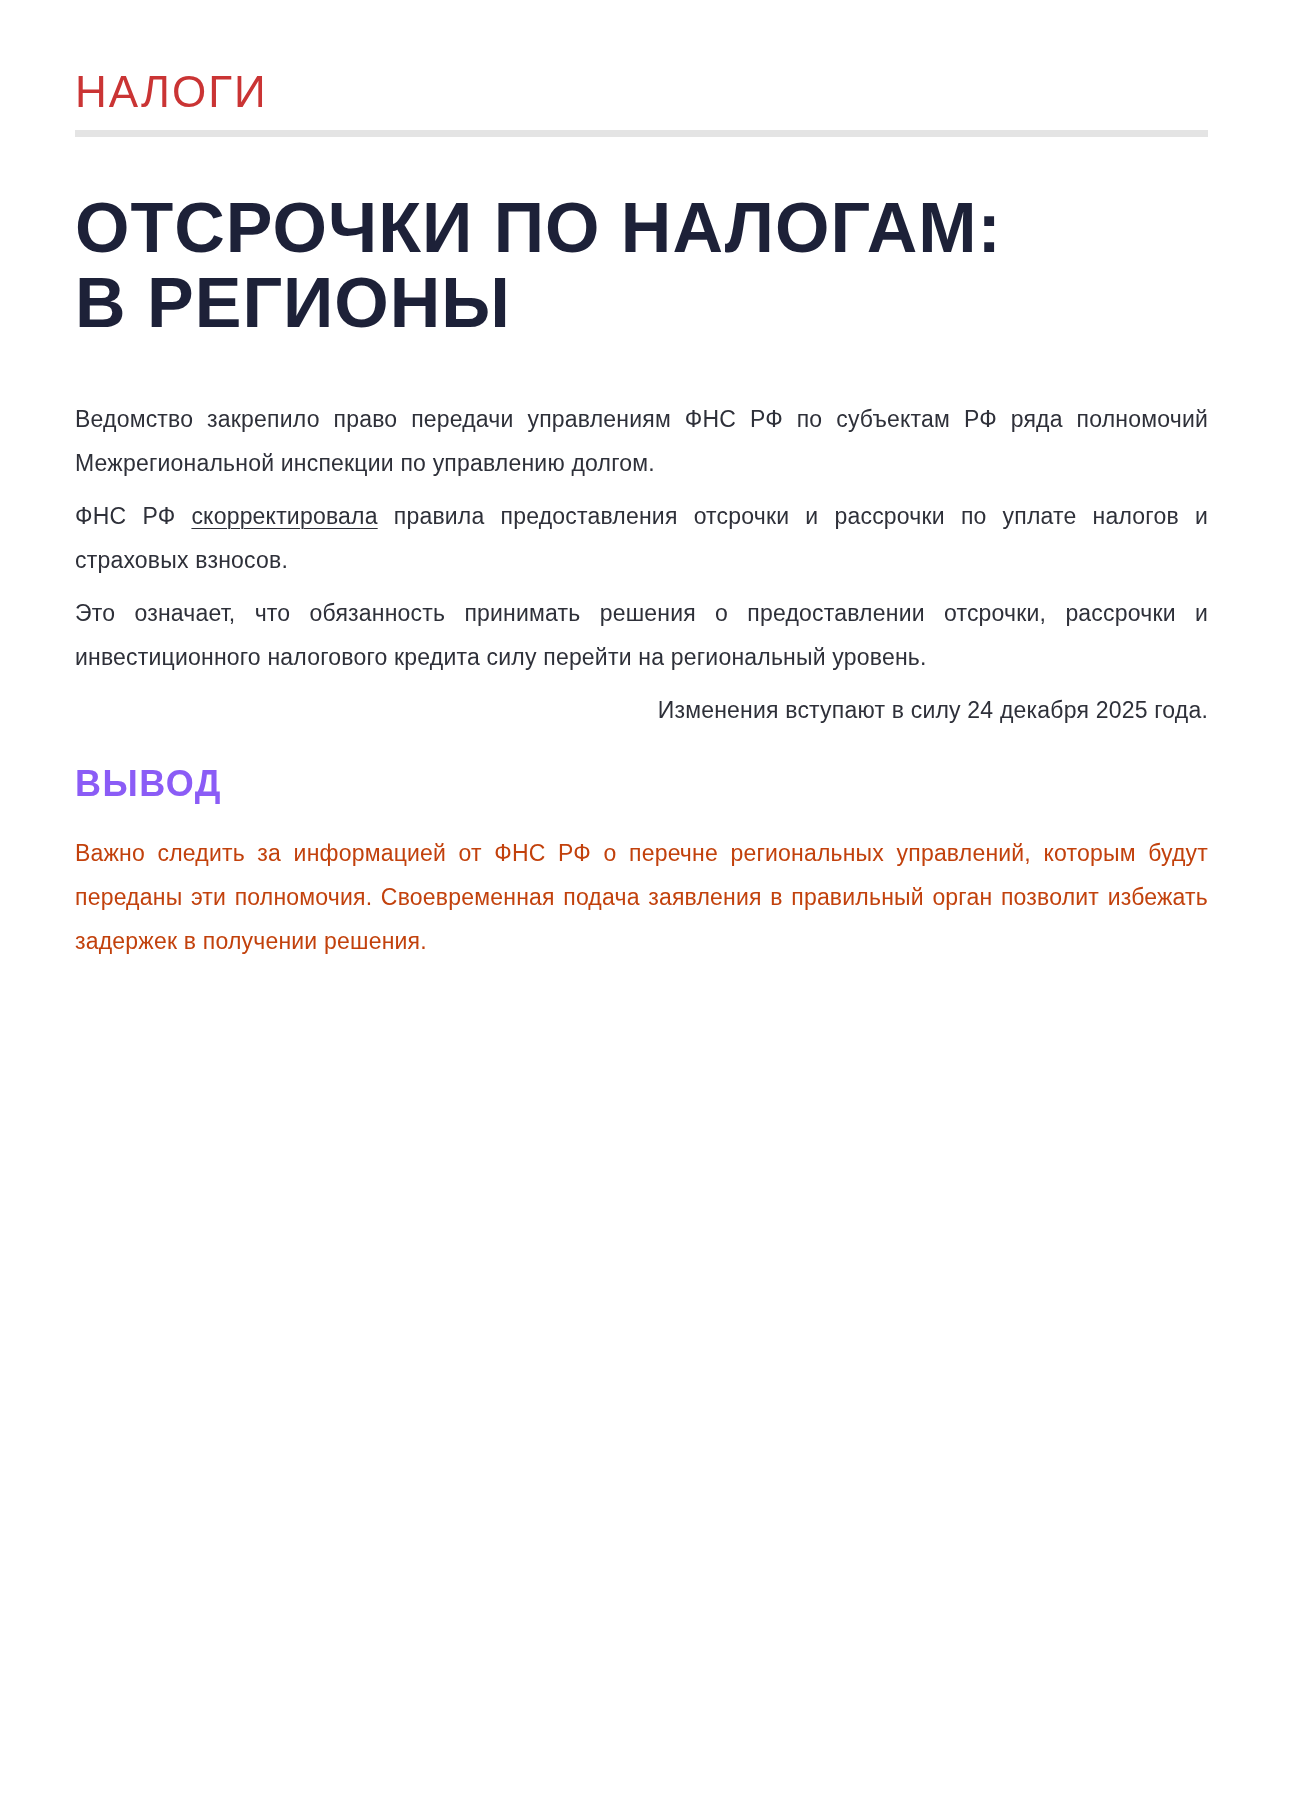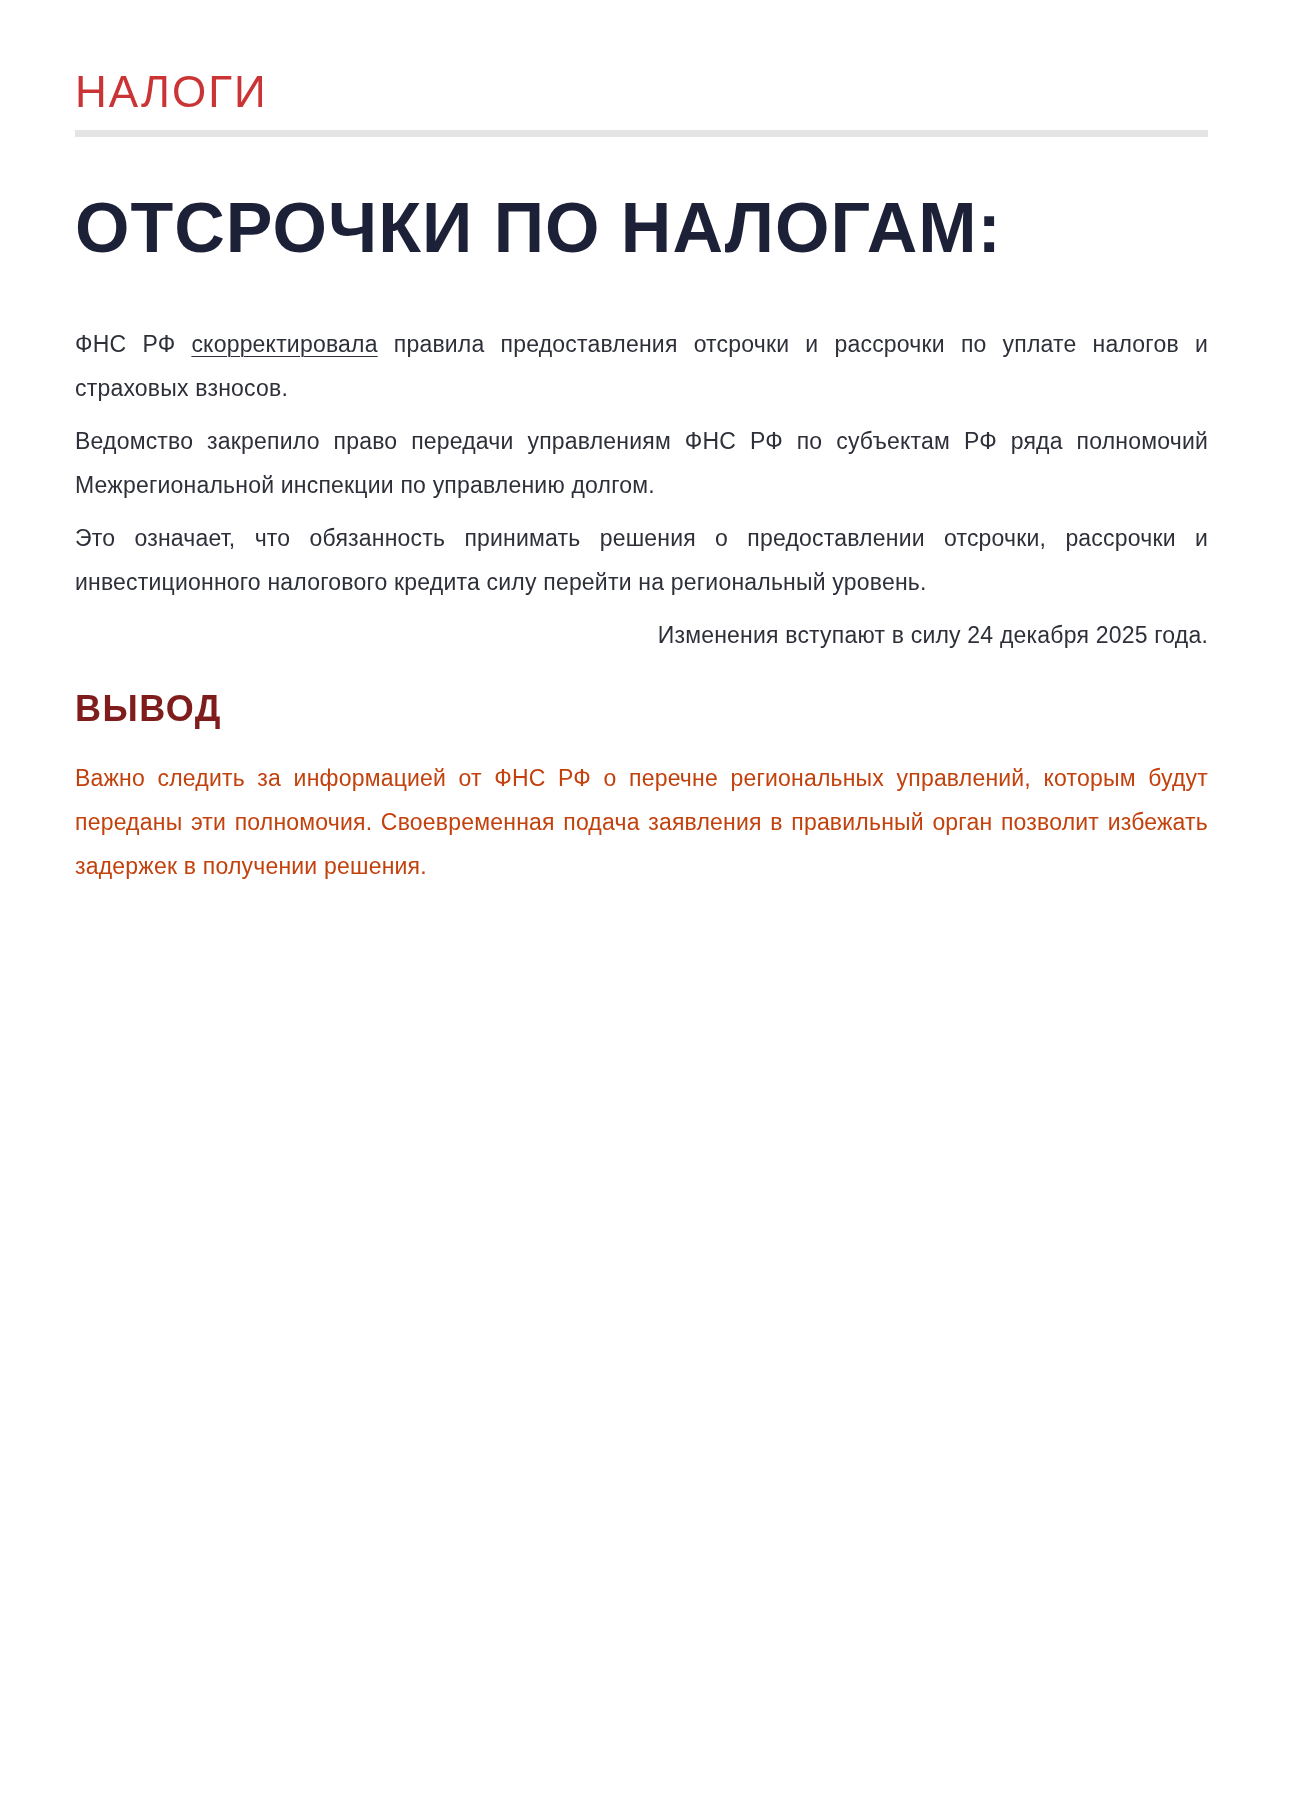--- a/index.html
+++ b/index.html
@@ -68,21 +68,21 @@
     text-decoration-thickness: 1px;
     cursor: pointer;
   }
   
   .conclusion-heading {
     margin: 30px 0 0 0;
     font-size: 36px;
     line-height: 43px;
     font-weight: 700;
     letter-spacing: 1.5px;
-    color: #7f1d1d;
+    color: #8b5cf6;
   }
   .conclusion-text {
     margin-top: 26px;
   }
   .conclusion-text p {
     margin: 0;
     font-size: 23px;
     line-height: 44px;
     font-weight: 400;
     letter-spacing: 0.2px;
@@ -95,29 +95,30 @@
 
 <div class="page">
 
   <header>
     <div class="category">НАЛОГИ</div>
     <div class="rule"></div>
   </header>
 
   <h1 class="article-title">
     <span class="title-line">ОТСРОЧКИ ПО НАЛОГАМ:</span>
+    <span class="title-line">В РЕГИОНЫ</span>
   </h1>
 
   <div class="body-copy">
 
+    <p>Ведомство закрепило право передачи управлениям ФНС РФ по субъектам РФ ряда полномочий Межрегиональной инспекции по управлению долгом.</p>
+
     <p>
       <span>ФНС РФ </span><a class="inline-link">скорректировала</a><span> правила предоставления отсрочки и рассрочки по уплате налогов и страховых взносов.</span>
     </p>
-
-    <p>Ведомство закрепило право передачи управлениям ФНС РФ по субъектам РФ ряда полномочий Межрегиональной инспекции по управлению долгом.</p>
 
     <p>Это означает, что обязанность принимать решения о предоставлении отсрочки, рассрочки и инвестиционного налогового кредита силу перейти на региональный уровень.</p>
 
 
     <p class="no-justify">Изменения вступают в силу 24 декабря 2025 года.</p>
 
   </div>
 
   <h2 class="conclusion-heading">ВЫВОД</h2>
 

